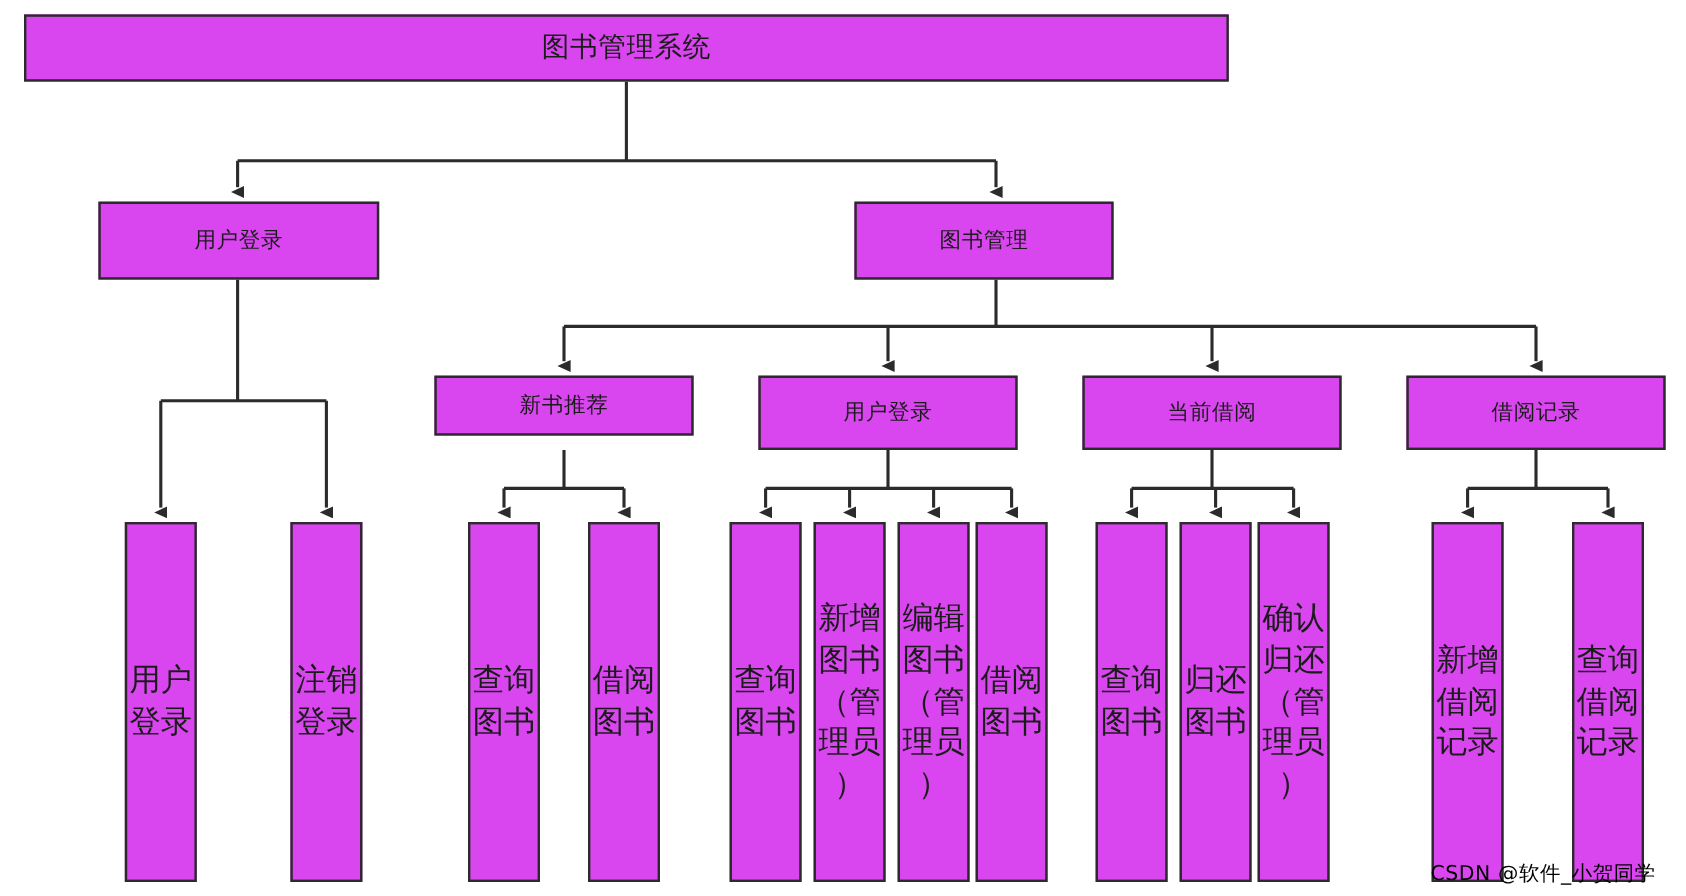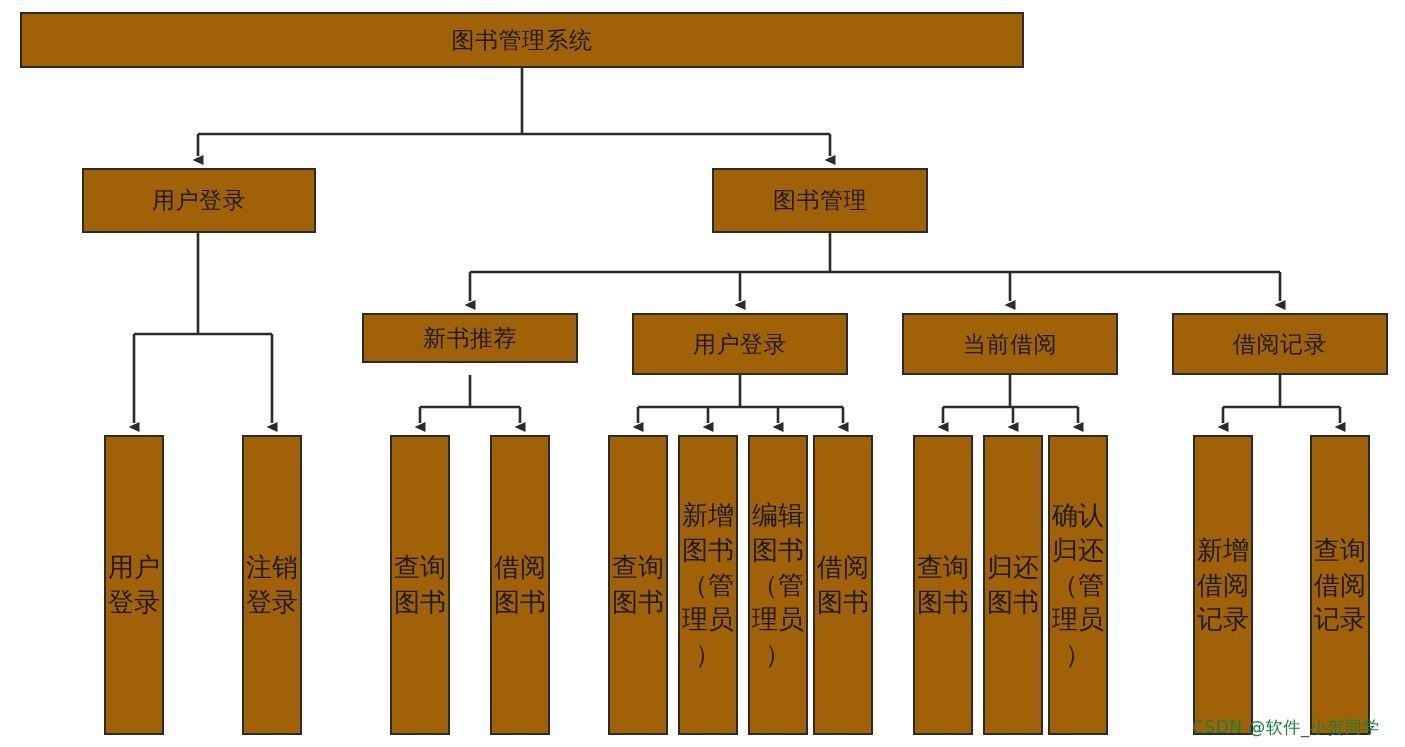--- a/index.html
+++ b/index.html
@@ -22,53 +22,53 @@
     position: absolute;
     left: 0;
     top: 0;
     width: 1405px;
     height: 747px;
     pointer-events: none;
   }
   .node-box {
     position: absolute;
     box-sizing: border-box;
-    background: #a16207;
+    background: #d946ef;
     border: 2px solid #2b2b2b;
     display: flex;
     align-items: center;
     justify-content: center;
     overflow: hidden;
   }
   .node-label {
     color: #1b1b1b;
     text-align: center;
     white-space: pre;
     line-height: 1.0;
   }
   
   .node-h .node-label {
-    font-size: 23px;
+    font-size: 18px;
     letter-spacing: 0.5px;
   }
   .node-root .node-label {
     font-size: 23px;
   }
   
   .node-v {
     align-items: center;
   }
   .node-v .node-label {
     font-size: 26px;
     line-height: 1.34;
     writing-mode: horizontal-tb;
   }
   .watermark {
     position: absolute;
-    color: #15803d;
+    color: #000000;
     font-size: 17px;
     white-space: pre;
     letter-spacing: 0.5px;
     user-select: none;
   }
 </style>
 </head>
 <body>
 
 <div id="diagram-root">

